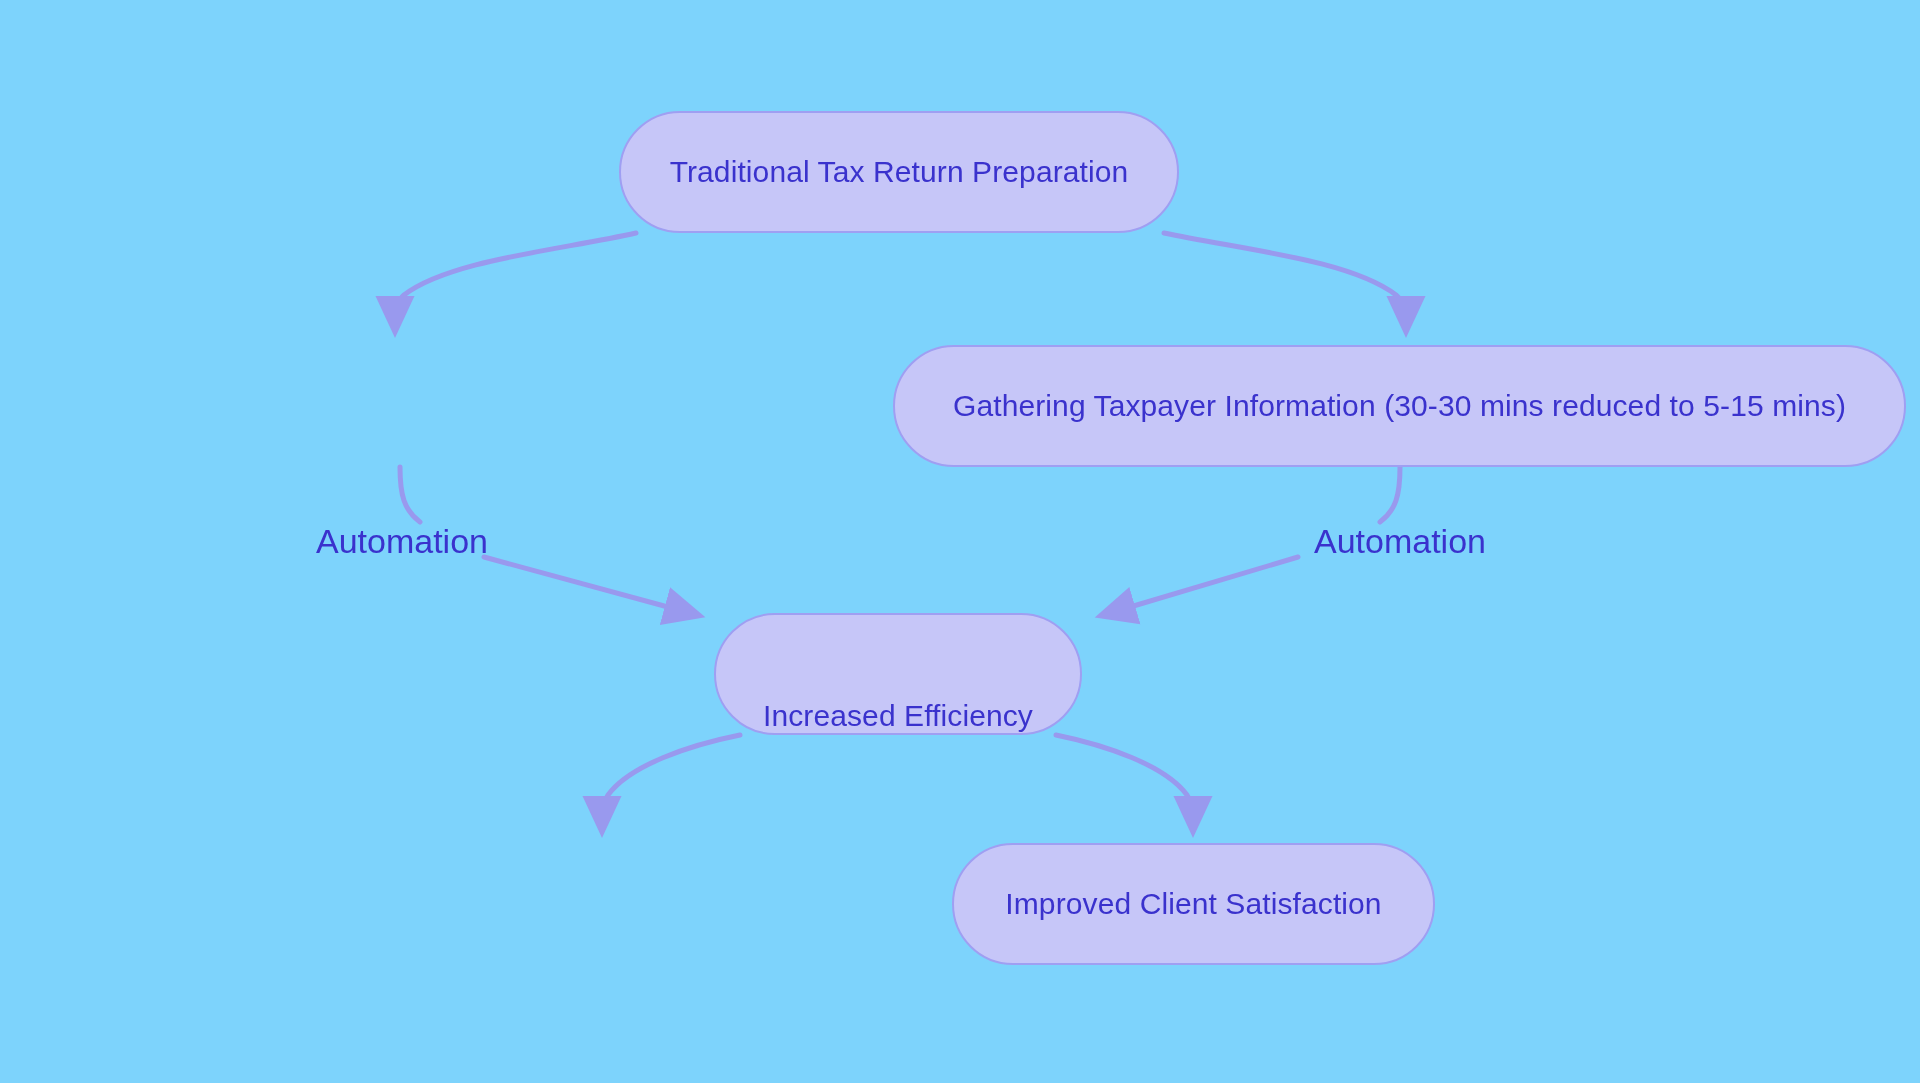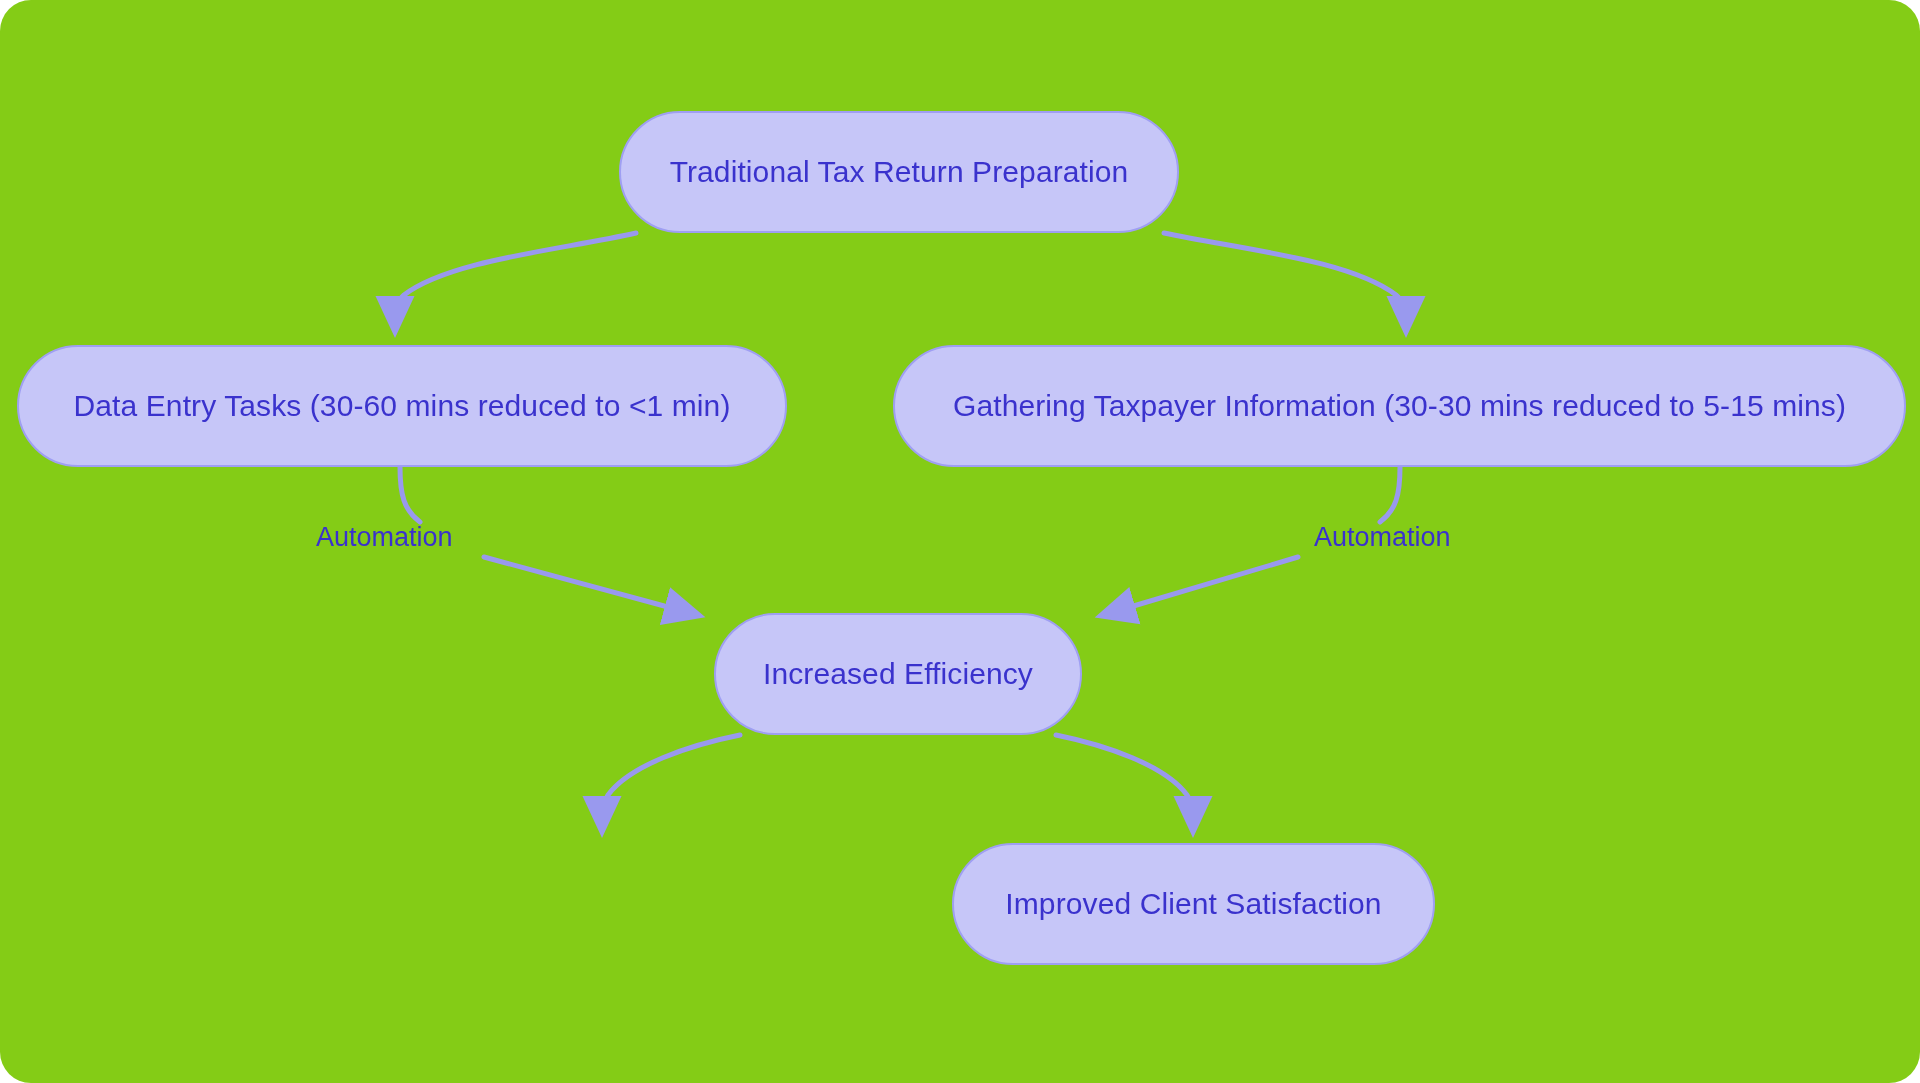--- a/index.html
+++ b/index.html
@@ -11,22 +11,21 @@
   body {
     width: 1920px;
     height: 1083px;
     overflow: hidden;
     font-family: "Liberation Sans", "DejaVu Sans", sans-serif;
   }
   #canvas {
     position: relative;
     width: 1920px;
     height: 1083px;
-    background: #84cc16;
-    border-radius: 31px;
+    background: #7dd3fc;
   }
   #edge-layer {
     position: absolute;
     left: 0;
     top: 0;
     width: 1920px;
     height: 1083px;
     pointer-events: none;
   }
   .node {
@@ -45,32 +44,32 @@
     white-space: nowrap;
     text-align: center;
   }
   .node-label {
     display: block;
     padding: 0 10px;
   }
   .edge-label {
     position: absolute;
     color: #3a32cd;
-    font-size: 27px;
+    font-size: 34px;
     font-weight: 400;
     white-space: nowrap;
     background: transparent;
     line-height: 1;
   }
 
   
   #node-root        { left: 619px; top: 111px;  width: 560px; height: 122px; }
   #node-data-entry  { left: 17px;  top: 345px;  width: 770px; height: 122px; }
   #node-gathering   { left: 893px; top: 345px;  width: 1013px; height: 122px; }
-  #node-efficiency  { left: 714px; top: 613px;  width: 368px; height: 122px; }
+  #node-efficiency  { left: 714px; top: 613px;  width: 368px; height: 122px; align-items: flex-end; }
   #node-focus       { left: 366px; top: 843px;  width: 479px; height: 122px; }
   #node-client      { left: 952px; top: 843px;  width: 483px; height: 122px; }
 
   
   #label-automation-left  { left: 316px;  top: 524px; }
   #label-automation-right { left: 1314px; top: 524px; }
 </style>
 </head>
 <body>
 
@@ -95,23 +94,20 @@
 
     <path d="M 740 735 C 690 745, 630 765, 608 795 C 603 802, 602 812, 602 822" fill="none" stroke="#9999ee" stroke-width="5" stroke-linecap="round" marker-end="url(#arrowhead)"></path>
 
     <path d="M 1056 735 C 1105 745, 1165 765, 1187 795 C 1192 802, 1193 812, 1193 822" fill="none" stroke="#9999ee" stroke-width="5" stroke-linecap="round" marker-end="url(#arrowhead)"></path>
   </svg>
 
   <div class="node" id="node-root">
     <span class="node-label">Traditional Tax Return Preparation</span>
   </div>
 
-  <div class="node" id="node-data-entry">
-    <span class="node-label">Data Entry Tasks (30-60 mins reduced to &lt;1 min)</span>
-  </div>
 
   <div class="node" id="node-gathering">
     <span class="node-label">Gathering Taxpayer Information (30-30 mins reduced to 5-15 mins)</span>
   </div>
 
   <div class="node" id="node-efficiency">
     <span class="node-label">Increased Efficiency</span>
   </div>
 
 

